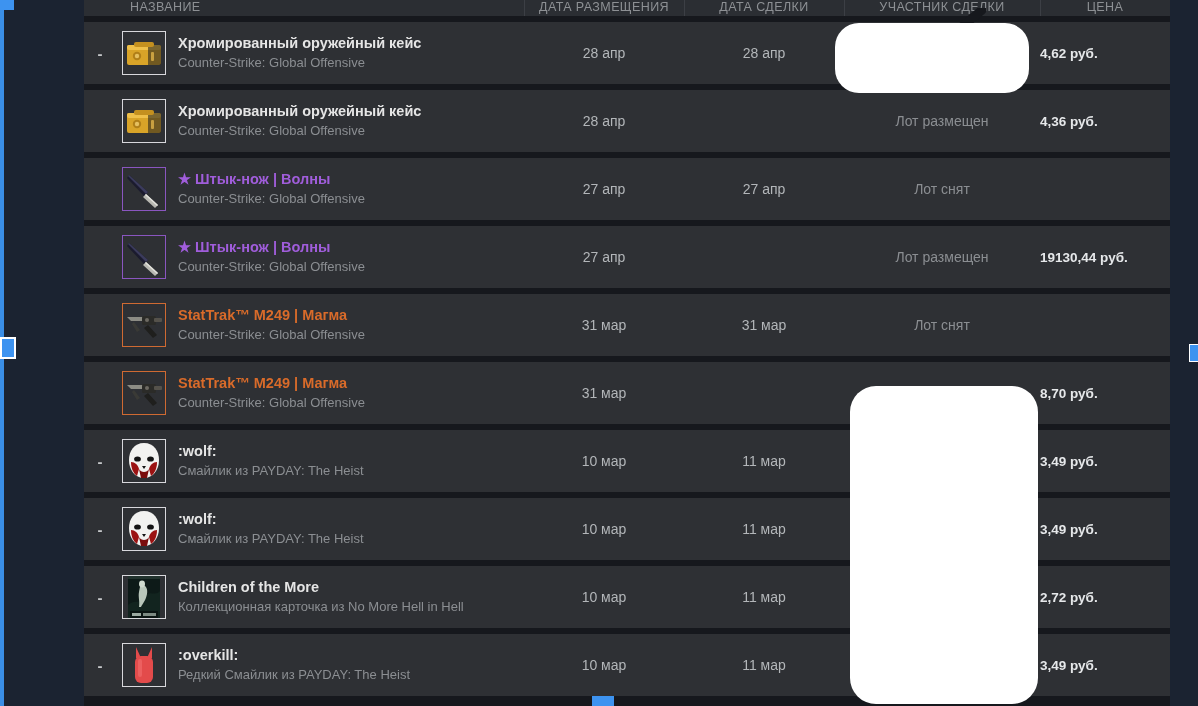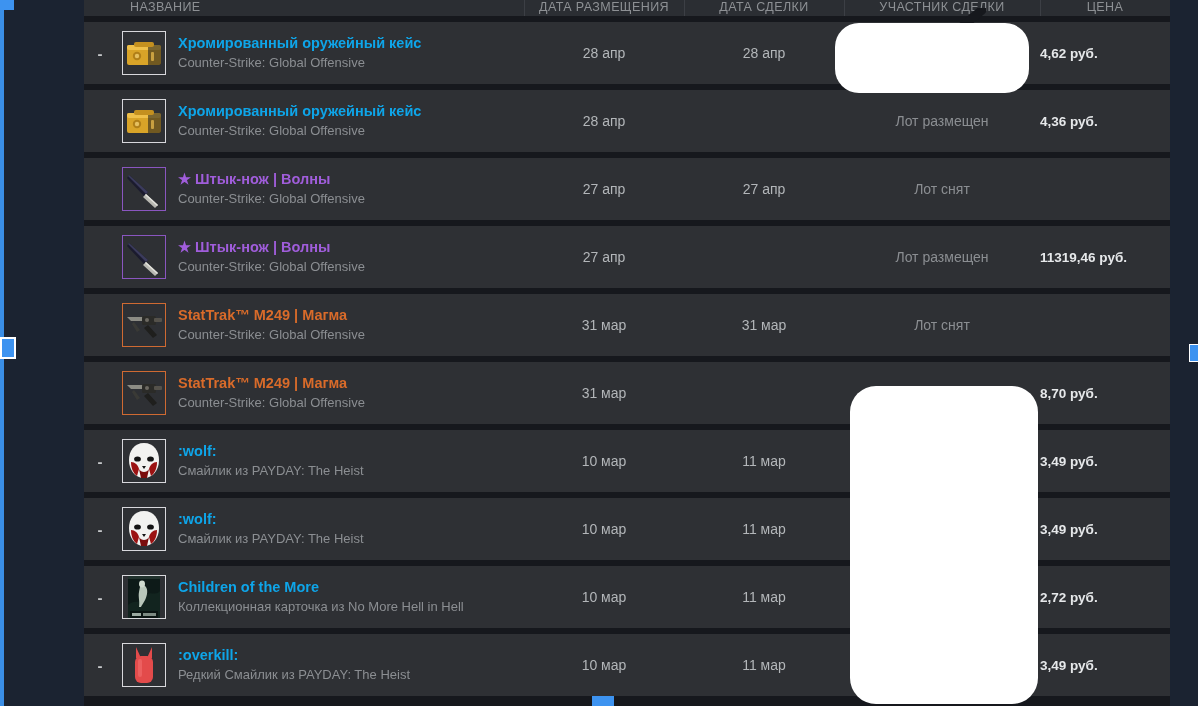--- a/index.html
+++ b/index.html
@@ -76,21 +76,21 @@
   
   .art-case{ width:36px; height:28px; }
   .art-knife{ width:40px; height:40px; }
   .art-mg{ width:40px; height:34px; }
   .art-wolf{ width:34px; height:38px; }
   .art-card{ width:32px; height:44px; }
   .art-bomb{ width:24px; height:40px; }
 
   .cell-name{ flex:1 1 auto; min-width:0; padding-left:6px; }
   .name-title{
-    font-size:14.5px; font-weight:700; color:#0ea5e9; line-height:17px;
+    font-size:14.5px; font-weight:700; color:#e5e5e5; line-height:17px;
     white-space:nowrap; overflow:hidden; text-overflow:ellipsis;
   }
   .name-title.purple{ color:#a05ddb; }
   .name-title.orange{ color:#d96b2a; }
   .name-sub{
     font-size:13px; font-weight:400; color:#8b8e92; line-height:17px; margin-top:2px;
     white-space:nowrap; overflow:hidden; text-overflow:ellipsis;
   }
 
   .cell-date{
@@ -213,21 +213,21 @@
               </svg>
             </div>
           </div>
           <div class="cell-name">
             <div class="name-title purple">★ Штык-нож | Волны</div>
             <div class="name-sub">Counter-Strike: Global Offensive</div>
           </div>
           <div class="cell-date">27 апр</div>
           <div class="cell-date"></div>
           <div class="cell-party">Лот размещен</div>
-          <div class="cell-price">11319,46 руб.</div>
+          <div class="cell-price">19130,44 руб.</div>
         </div>
         <div class="row">
           <div class="cell-dash"></div>
           <div class="cell-icon">
             <div class="icon-box bordered orange">
               <svg class="art-mg" viewBox="0 0 40 34">
                 <path d="M3 9 L20 9 L20 13 L7 13 Z" fill="#8c8c84"></path>
                 <rect x="18" y="8" width="14" height="9" rx="1.5" fill="#2b2b28"></rect>
                 <path d="M24 17 L33 27 L29 30 L20 20 Z" fill="#1f1f1d"></path>
                 <path d="M10 14 L16 22 L13 24 L8 16 Z" fill="#3a3a36"></path>

